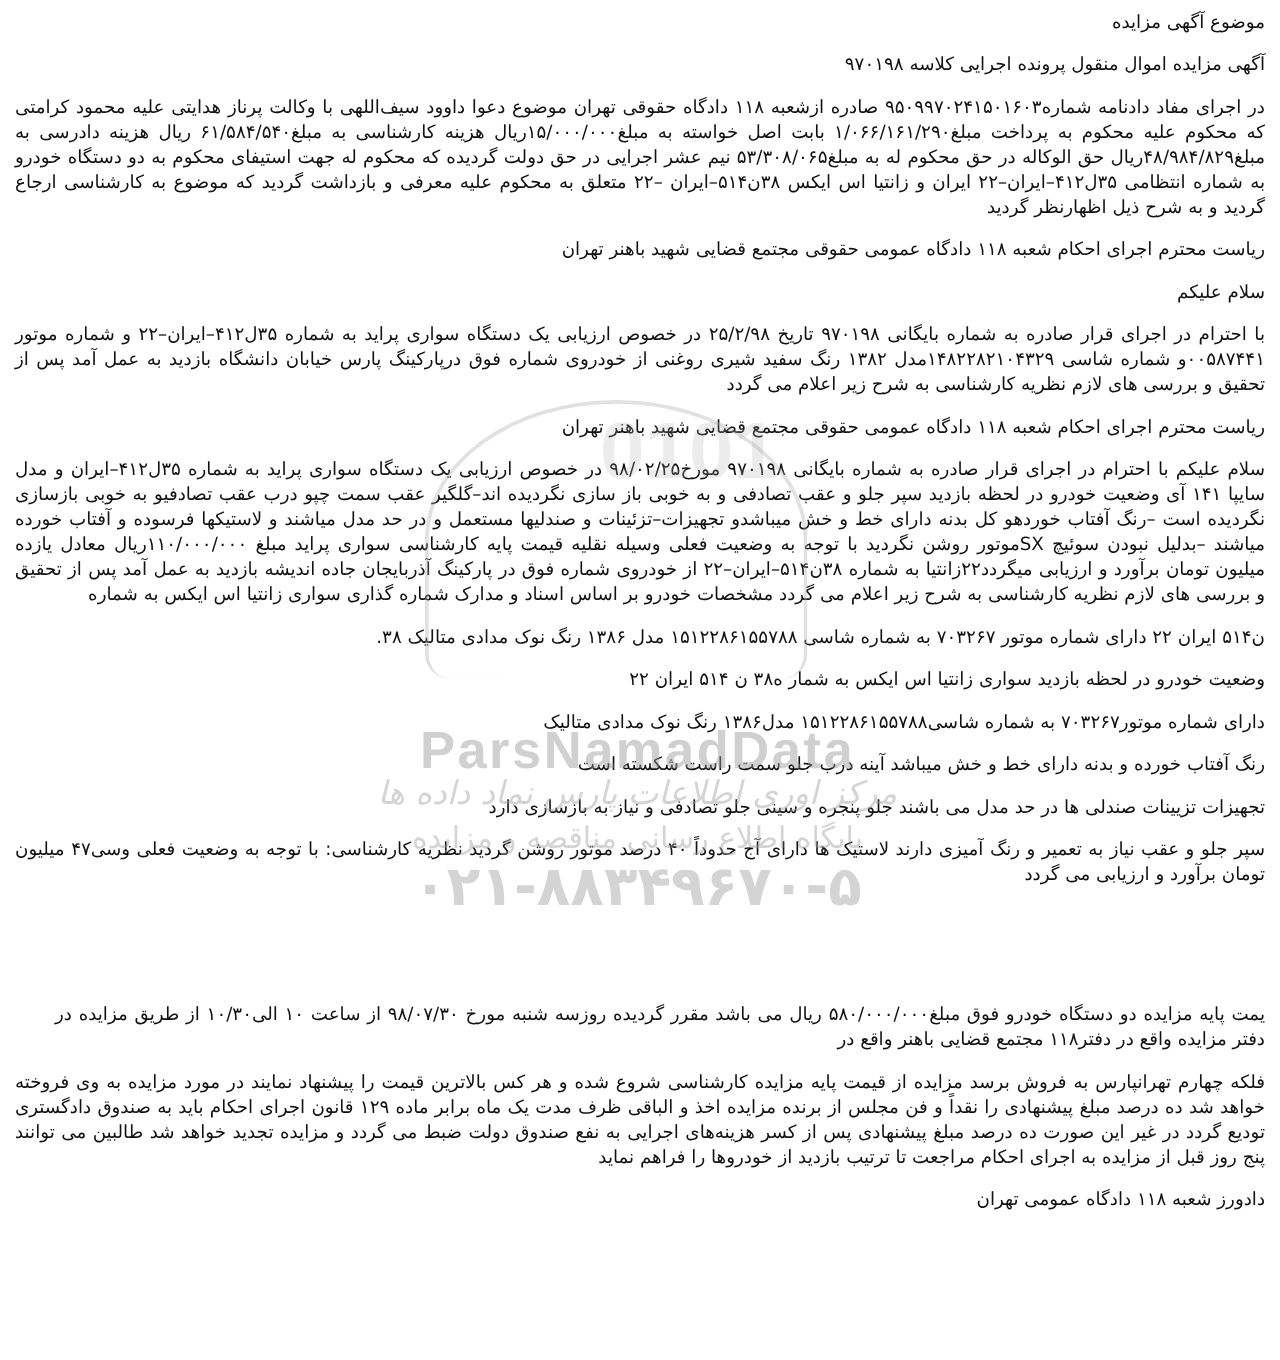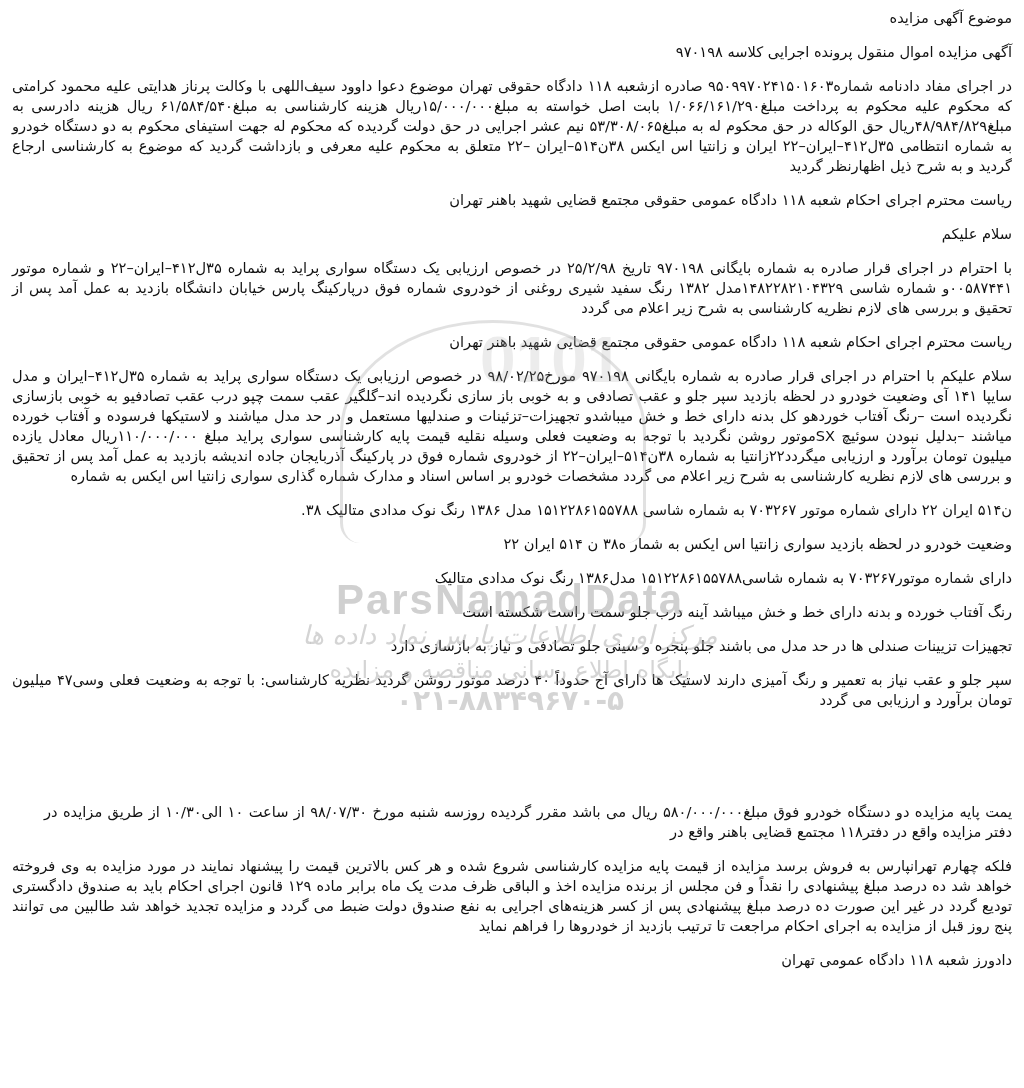--- a/index.html
+++ b/index.html
@@ -79,21 +79,21 @@
     }
     .wm-line {
       position: absolute;
       left: 0;
       width: 420px;
       direction: rtl;
       font-family: "DejaVu Sans", sans-serif;
     }
     .wm-l1 { top: 150px; font-size: 26px; font-style: italic; }
     .wm-l2 { top: 186px; font-size: 24px; }
-    .wm-l3 { top: 214px; font-size: 28px; font-weight: bold; direction: ltr; text-align: center; }
+    .wm-l3 { top: 214px; font-size: 44px; font-weight: bold; direction: ltr; text-align: center; }
   </style>
 </head>
 <body>
 
 <div class="doc">
   <p class="para">موضوع آگهی مزایده</p>
   <p class="para gap-m">آگهی مزایده اموال منقول پرونده اجرایی کلاسه ۹۷۰۱۹۸</p>
   <p class="para gap-m">در اجرای مفاد دادنامه شماره۹۵۰۹۹۷۰۲۴۱۵۰۱۶۰۳  صادره ازشعبه ۱۱۸  دادگاه حقوقی تهران موضوع دعوا داوود سیف‌اللهی با وکالت پرناز هدایتی علیه محمود  کرامتی که محکوم علیه محکوم به پرداخت مبلغ۱/۰۶۶/۱۶۱/۲۹۰ بابت اصل خواسته  به مبلغ۱۵/۰۰۰/۰۰۰ریال هزینه کارشناسی به مبلغ۶۱/۵۸۴/۵۴۰  ریال  هزینه دادرسی به مبلغ۴۸/۹۸۴/۸۲۹ریال حق الوکاله در حق محکوم له به مبلغ۵۳/۳۰۸/۰۶۵  نیم عشر اجرایی در حق دولت گردیده  که محکوم له جهت استیفای محکوم به  دو دستگاه خودرو به شماره انتظامی ۳۵ل۴۱۲–ایران–۲۲ ایران و زانتیا اس ایکس ۳۸ن۵۱۴–ایران –۲۲  متعلق به محکوم علیه معرفی و بازداشت گردید  که موضوع به کارشناسی ارجاع گردید و به شرح ذیل اظهارنظر گردید</p>
 
   <p class="para gap-m">ریاست محترم اجرای احکام شعبه ۱۱۸ دادگاه عمومی حقوقی  مجتمع قضایی شهید باهنر تهران</p>

